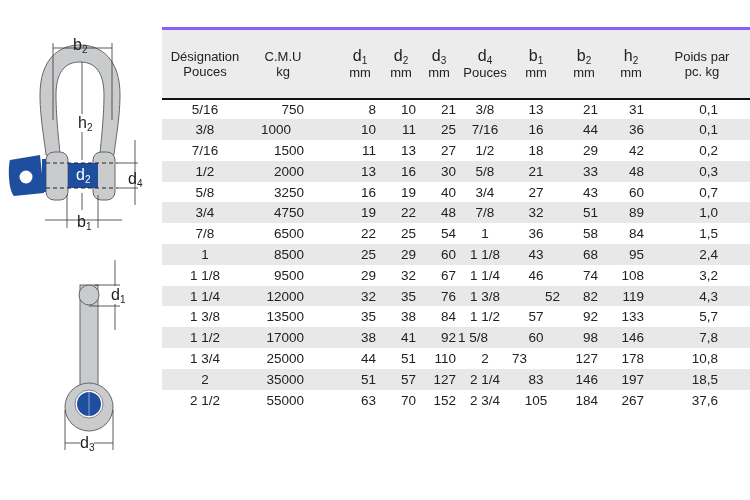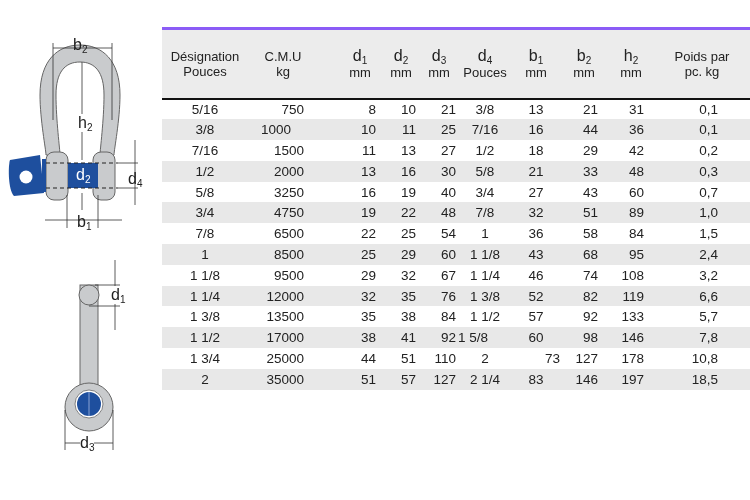--- a/index.html
+++ b/index.html
@@ -241,24 +241,24 @@
           <td style="text-align:right;padding-right:10px">108</td>
           <td style="text-align:right;padding-right:32px">3,2</td>
         </tr>
         <tr>
           <td style="text-align:center">1 1/4</td>
           <td style="text-align:right;padding-right:4px">12000</td>
           <td style="text-align:right;padding-right:6px">32</td>
           <td style="text-align:right;padding-right:4px">35</td>
           <td style="text-align:right;padding-right:2px">76</td>
           <td style="text-align:center">1 3/8</td>
-          <td style="text-align:center">52</td>
+          <td style="text-align:right">52</td>
           <td style="text-align:right;padding-right:10px">82</td>
           <td style="text-align:right;padding-right:10px">119</td>
-          <td style="text-align:right;padding-right:32px">6,6</td>
+          <td style="text-align:right;padding-right:32px">4,3</td>
         </tr>
         <tr>
           <td style="text-align:center">1 3/8</td>
           <td style="text-align:right;padding-right:4px">13500</td>
           <td style="text-align:right;padding-right:6px">35</td>
           <td style="text-align:right;padding-right:4px">38</td>
           <td style="text-align:right;padding-right:2px">84</td>
           <td style="text-align:center">1 1/2</td>
           <td style="text-align:center">57</td>
           <td style="text-align:right;padding-right:10px">92</td>
@@ -277,32 +277,44 @@
           <td style="text-align:right;padding-right:10px">146</td>
           <td style="text-align:right;padding-right:32px">7,8</td>
         </tr>
         <tr>
           <td style="text-align:center">1 3/4</td>
           <td style="text-align:right;padding-right:4px">25000</td>
           <td style="text-align:right;padding-right:6px">44</td>
           <td style="text-align:right;padding-right:4px">51</td>
           <td style="text-align:right;padding-right:2px">110</td>
           <td style="text-align:center">2</td>
-          <td style="text-align:right">73</td>
+          <td style="text-align:left">73</td>
           <td style="text-align:right;padding-right:10px">127</td>
           <td style="text-align:right;padding-right:10px">178</td>
           <td style="text-align:right;padding-right:32px">10,8</td>
         </tr>
         <tr>
           <td style="text-align:center">2</td>
           <td style="text-align:right;padding-right:4px">35000</td>
           <td style="text-align:right;padding-right:6px">51</td>
           <td style="text-align:right;padding-right:4px">57</td>
           <td style="text-align:right;padding-right:2px">127</td>
           <td style="text-align:center">2 1/4</td>
           <td style="text-align:center">83</td>
           <td style="text-align:right;padding-right:10px">146</td>
           <td style="text-align:right;padding-right:10px">197</td>
           <td style="text-align:right;padding-right:32px">18,5</td>
         </tr>
+        <tr>
+          <td style="text-align:center">2 1/2</td>
+          <td style="text-align:right;padding-right:4px">55000</td>
+          <td style="text-align:right;padding-right:6px">63</td>
+          <td style="text-align:right;padding-right:4px">70</td>
+          <td style="text-align:right;padding-right:2px">152</td>
+          <td style="text-align:center">2 3/4</td>
+          <td style="text-align:center">105</td>
+          <td style="text-align:right;padding-right:10px">184</td>
+          <td style="text-align:right;padding-right:10px">267</td>
+          <td style="text-align:right;padding-right:32px">37,6</td>
+        </tr>
       </tbody>
   </table>
 </div>
 
 </body></html>

